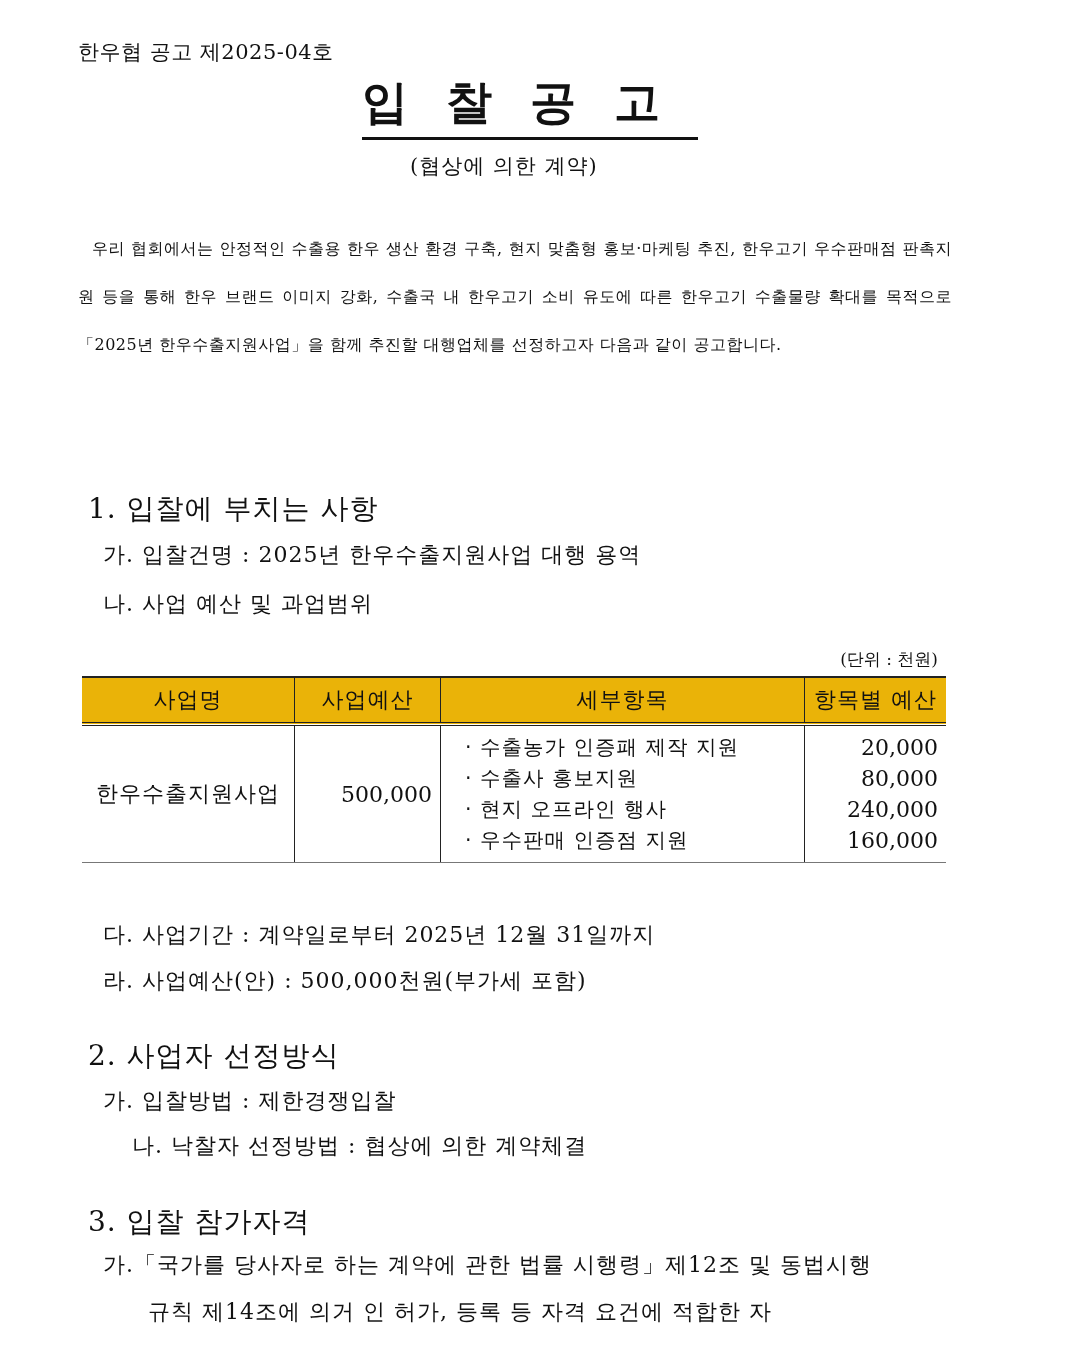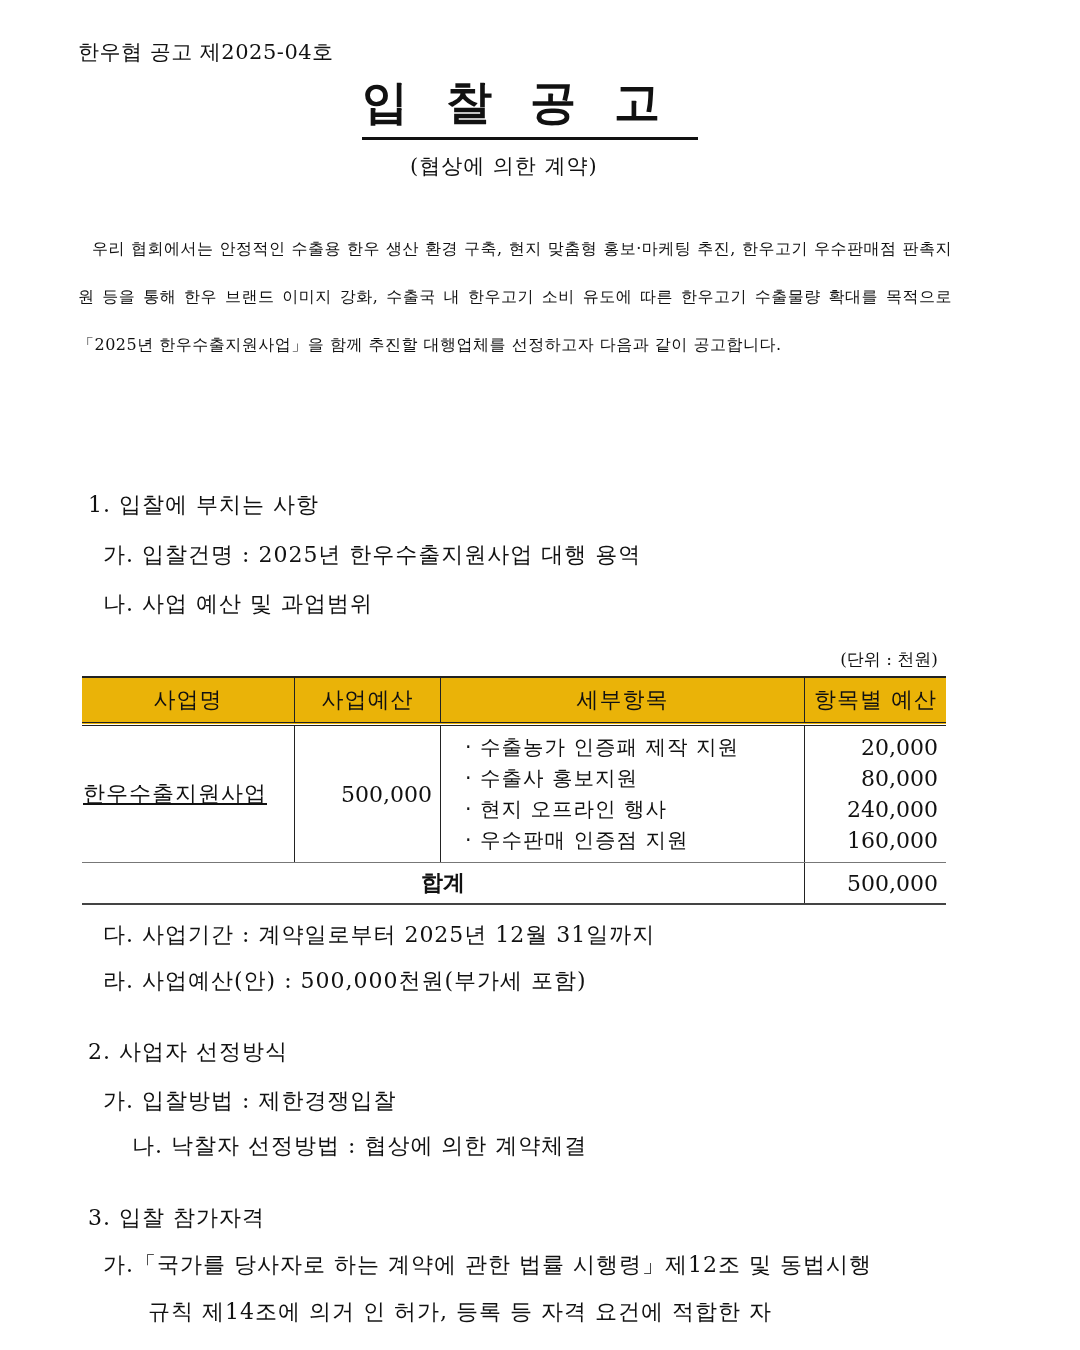--- a/index.html
+++ b/index.html
@@ -14,37 +14,37 @@
     left: 362px; top: 78px; font-family: "DejaVu Sans", sans-serif;
     font-weight: bold; font-size: 46px; letter-spacing: 38px;
     border-bottom: 3px solid #111; padding-bottom: 11px; line-height: 1.05;
   }
   .subtitle { left: 410px; top: 152px; font-size: 21px; letter-spacing: 1px; }
   .intro {
     position: absolute; left: 78px; top: 225px; width: 874px;
     font-size: 16px; line-height: 48px; text-align: justify;
     letter-spacing: 0.5px; text-indent: 14px; margin: 0;
   }
-  .sec-h { font-size: 22px; left: 88px; letter-spacing: 1px; }
+  .sec-h { font-size: 28px; left: 88px; letter-spacing: 1px; }
   .item { font-size: 22px; left: 103px; letter-spacing: 1px; }
   .unit { right: 142px; top: 648px; font-size: 17px; }
   table.budget {
     position: absolute; left: 82px; top: 676px; width: 864px;
     border-collapse: collapse; font-size: 22px;
   }
   table.budget th {
     background: #eab308; font-weight: normal; height: 42px;
     border-top: 2px solid #222; border-bottom: 4px double #222;
     border-left: 1px solid #222; letter-spacing: 1px;
   }
   table.budget th:first-child { border-left: none; }
   table.budget td { border-left: 1px solid #222; vertical-align: middle; }
   table.budget td:first-child { border-left: none; }
   table.budget tr.body-row td { height: 134px; border-bottom: 1px solid #777; }
-  .c-name { width: 210px; letter-spacing: 1px; text-decoration: underline; }
+  .c-name { width: 210px; text-align: center; letter-spacing: 1px; }
   .c-budget { width: 136px; text-align: right; padding-right: 8px; }
   .c-items { width: 338px; padding-left: 24px; font-family: "DejaVu Sans", sans-serif; font-size: 20.5px; line-height: 31px; letter-spacing: 1px; }
   .c-amt { text-align: right; padding-right: 8px; line-height: 31px; }
   tr.total-row td { height: 38px; border-bottom: 2px solid #444; }
   .total-label { text-align: center; font-weight: bold; }
 </style>
 </head>
 <body>
 
 <div class="abs doc-no">한우협 공고 제2025-04호</div>
@@ -77,24 +77,20 @@
         <div>· 현지 오프라인 행사</div>
         <div>· 우수판매 인증점 지원</div>
       </td>
       <td class="c-amt">
         <div>20,000</div>
         <div>80,000</div>
         <div>240,000</div>
         <div>160,000</div>
       </td>
     </tr>
-    <tr class="total-row">
-      <td colspan="3" class="total-label">합계</td>
-      <td class="c-amt">500,000</td>
-    </tr>
   </tbody>
 </table>
 
 <div class="abs item" style="top:920px;">다. 사업기간 : 계약일로부터 2025년 12월 31일까지</div>
 <div class="abs item" style="top:966px;">라. 사업예산(안) : 500,000천원(부가세 포함)</div>
 
 <div class="abs sec-h" style="top:1037px;">2. 사업자 선정방식</div>
 <div class="abs item" style="top:1086px;">가. 입찰방법 : 제한경쟁입찰</div>
 <div class="abs item" style="top:1131px;margin-left:29px;">나. 낙찰자 선정방법 : 협상에 의한 계약체결</div>
 

